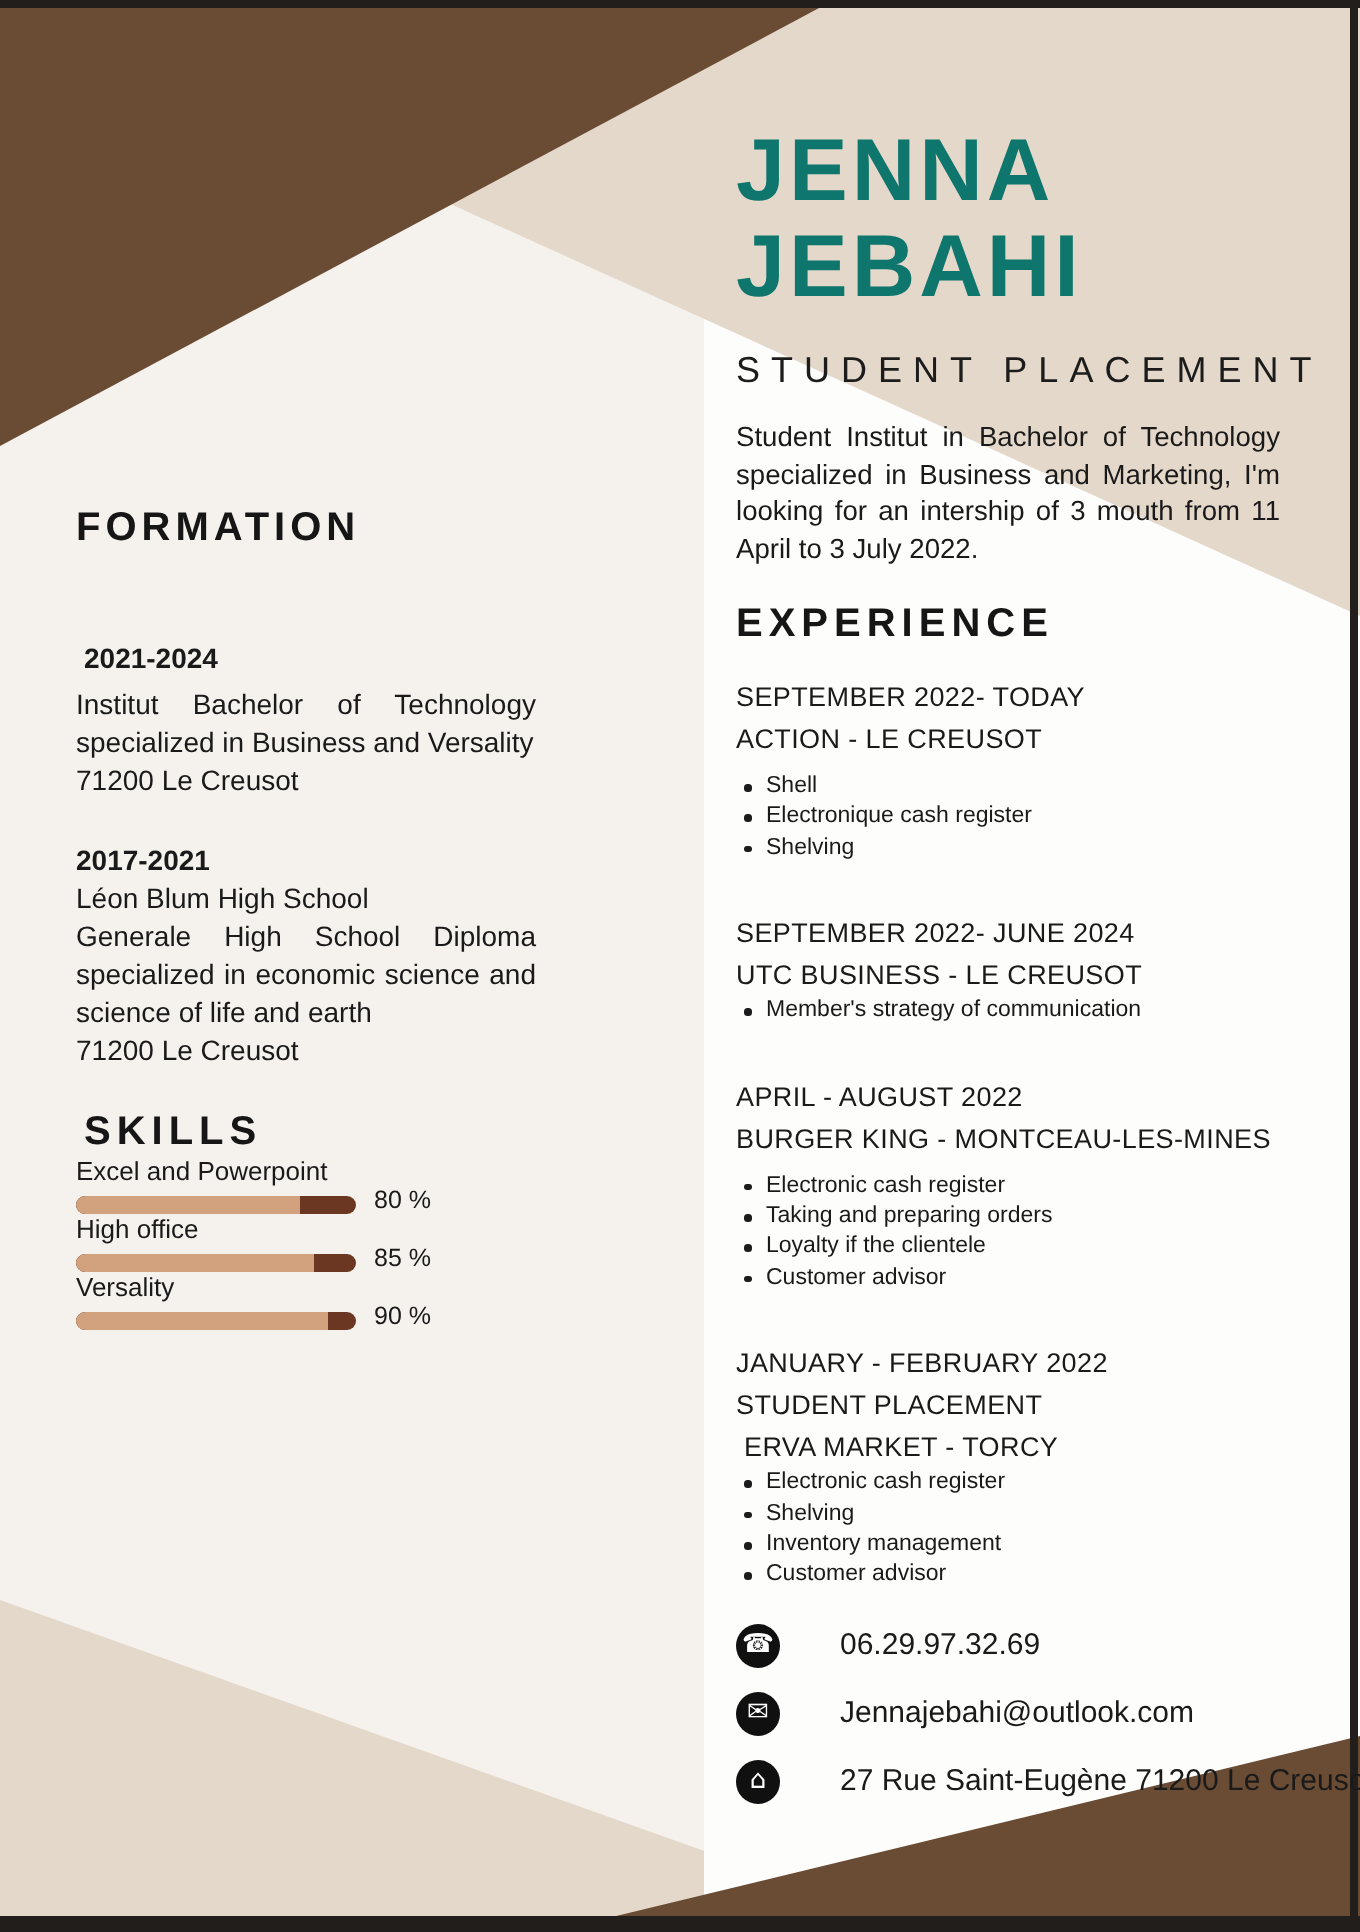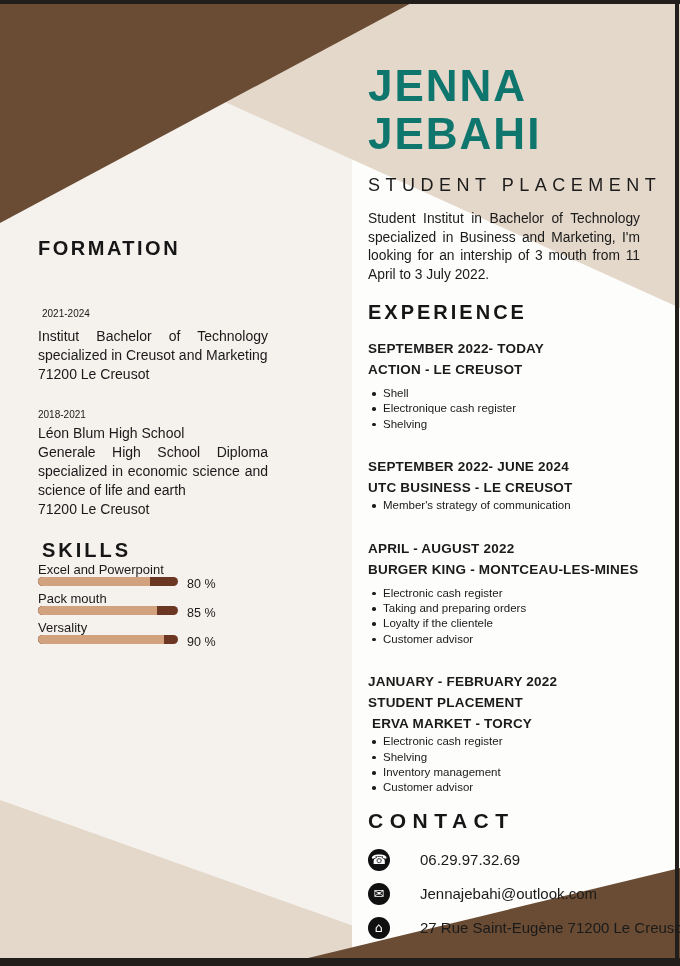--- a/index.html
+++ b/index.html
@@ -9,53 +9,53 @@
   *{margin:0;padding:0;box-sizing:border-box}
   body{margin:0;background:#444;font-family:"Liberation Sans", sans-serif;color:var(--text)}
   .page{position:relative;width:680px;height:966px;background:var(--ivory);overflow:hidden}
   .bg{position:absolute;left:0;top:0}
   .shape-beige{fill:var(--beige)}
   .shape-brown{fill:var(--brown)}
   .shape-white{fill:var(--white)}
   .shape-border{fill:var(--border)}
 
   
-  .left-col{position:absolute;left:38px;top:237px;width:230px}
+  .left-col{position:absolute;left:38px;top:253px;width:230px}
   .sec-heading{font-size:20px;font-weight:700;letter-spacing:2.5px;color:#161616}
-  .edu-dates{font-weight:400;font-size:10px;line-height:19px}
+  .edu-dates{font-weight:700;font-size:14px;line-height:19px}
   .edu-dates.first{margin-top:44px;margin-left:4px}
   .edu-dates.second{margin-top:21px}
   .edu-text{font-size:14px;line-height:19px}
   .justify{text-align:justify;text-align-last:left}
   .edu-entry p{margin-top:4px}
   .edu-loc{font-size:14px;line-height:19px}
   .skills-heading{margin-top:20px;margin-left:4px;letter-spacing:3px}
   .skill-label{font-size:13px;line-height:15px}
   .skill:nth-of-type(1) .skill-label{margin-top:22px}
   .skill:nth-of-type(1) .bar-row{margin-top:9px}
   .skill:nth-of-type(2) .skill-label{margin-top:21px}
   .skill:nth-of-type(2) .bar-row{margin-top:14px}
   .skill:nth-of-type(3) .skill-label{margin-top:27px}
   .skill:nth-of-type(3) .bar-row{margin-top:13px}
   .skill:nth-of-type(4) .skill-label{margin-top:21px}
   .skill:nth-of-type(4) .bar-row{margin-top:19px}
-  .bar-row{display:flex;align-items:flex-start}
+  .bar-row{display:flex;align-items:flex-end}
   .bar-track{width:140px;height:9px;border-radius:5px;background:var(--bar_dark);overflow:hidden}
   .bar-fill{height:100%;background:var(--bar_tan);border-radius:5px 0 0 5px}
   .bar-pct{font-size:12.5px;margin-left:9px}
 
   
   .right-col{position:absolute;left:368px;top:62px;width:272px}
   .name{font-size:44px;line-height:48px;font-weight:700;letter-spacing:2px;color:#0f766e}
   .subtitle{margin-top:17px;font-size:18px;letter-spacing:5.5px;color:#1c1c1c;white-space:nowrap}
   .summary{margin-top:14px;font-size:13.8px;line-height:18.5px}
   .exp-heading{margin-top:17px;font-size:20px;letter-spacing:3px}
   .exp-entry{margin-top:14px}
   .exp-entry + .exp-entry{margin-top:24px}
-  .exp-dates,.exp-company,.exp-role{font-size:13.5px;font-weight:700;line-height:21px;letter-spacing:.2px}
+  .exp-dates,.exp-company,.exp-role{font-size:13.5px;font-weight:400;line-height:21px;letter-spacing:.2px}
   .exp-list{list-style:none;margin-top:6px}
   .exp-list li{position:relative;padding-left:15px;font-size:11.5px;line-height:15.4px}
   .exp-list li::before{content:"";position:absolute;left:4px;top:6px;width:3.5px;height:3.5px;border-radius:50%;background:#1c1c1c}
   .contact-heading{margin-top:13px;font-size:21px;letter-spacing:6.5px}
   .contact-row{display:flex;align-items:center;margin-top:12px}
   .contact-row.first{margin-top:16px}
   .contact-icon{flex:0 0 auto;width:22px;height:22px;border-radius:50%;background:#101010;color:#fff;
     display:flex;align-items:center;justify-content:center;font-size:13px;line-height:1;
     font-family:"DejaVu Sans", sans-serif}
   .contact-text{margin-left:30px;font-size:15px;white-space:nowrap}
@@ -74,46 +74,46 @@
     <rect class="shape-border" x="0" y="0" width="680" height="4"></rect>
     <rect class="shape-border" x="0" y="958" width="680" height="8"></rect>
     <rect class="shape-border" x="675" y="0" width="4" height="966"></rect>
   </svg>
 
   <div class="left-col">
     <div class="sec-heading">FORMATION</div>
 
     <div class="edu-entry">
       <div class="edu-dates first">2021-2024</div>
-      <p class="edu-text justify">Institut Bachelor of Technology specialized in Creusot and Marketing</p>
+      <p class="edu-text justify">Institut Bachelor of Technology specialized in Business and Versality</p>
       <div class="edu-loc">71200 Le Creusot</div>
     </div>
 
     <div class="edu-entry">
-      <div class="edu-dates second">2018-2021</div>
+      <div class="edu-dates second">2017-2021</div>
       <div class="edu-text">Léon Blum High School</div>
       <p class="edu-text justify" style="margin-top:0">Generale High School Diploma specialized in economic science and science of life and earth</p>
       <div class="edu-loc">71200 Le Creusot</div>
     </div>
 
     <div class="sec-heading skills-heading">SKILLS</div>
 
     <div class="skill">
       <div class="skill-label">Excel and Powerpoint</div>
       <div class="bar-row">
         <div class="bar-track">
           <div class="bar-fill" style="width: 80%;"></div>
         </div>
         <div class="bar-pct">80 %</div>
       </div>
     </div>
 
 
     <div class="skill">
-      <div class="skill-label">Pack mouth</div>
+      <div class="skill-label">High office</div>
       <div class="bar-row">
         <div class="bar-track">
           <div class="bar-fill" style="width: 85%;"></div>
         </div>
         <div class="bar-pct">85 %</div>
       </div>
     </div>
 
     <div class="skill">
       <div class="skill-label">Versality</div>
@@ -170,21 +170,20 @@
       <div class="exp-role">STUDENT PLACEMENT</div>
       <div class="exp-company" style="margin-left:4px">ERVA MARKET - TORCY</div>
       <ul class="exp-list" style="margin-top:0">
         <li>Electronic cash register</li>
         <li>Shelving</li>
         <li>Inventory management</li>
         <li>Customer advisor</li>
       </ul>
     </div>
 
-    <div class="sec-heading contact-heading">CONTACT</div>
 
     <div class="contact-row first">
       <div class="contact-icon">
         <span>☎</span>
       </div>
       <div class="contact-text">06.29.97.32.69</div>
     </div>
 
     <div class="contact-row">
       <div class="contact-icon">

